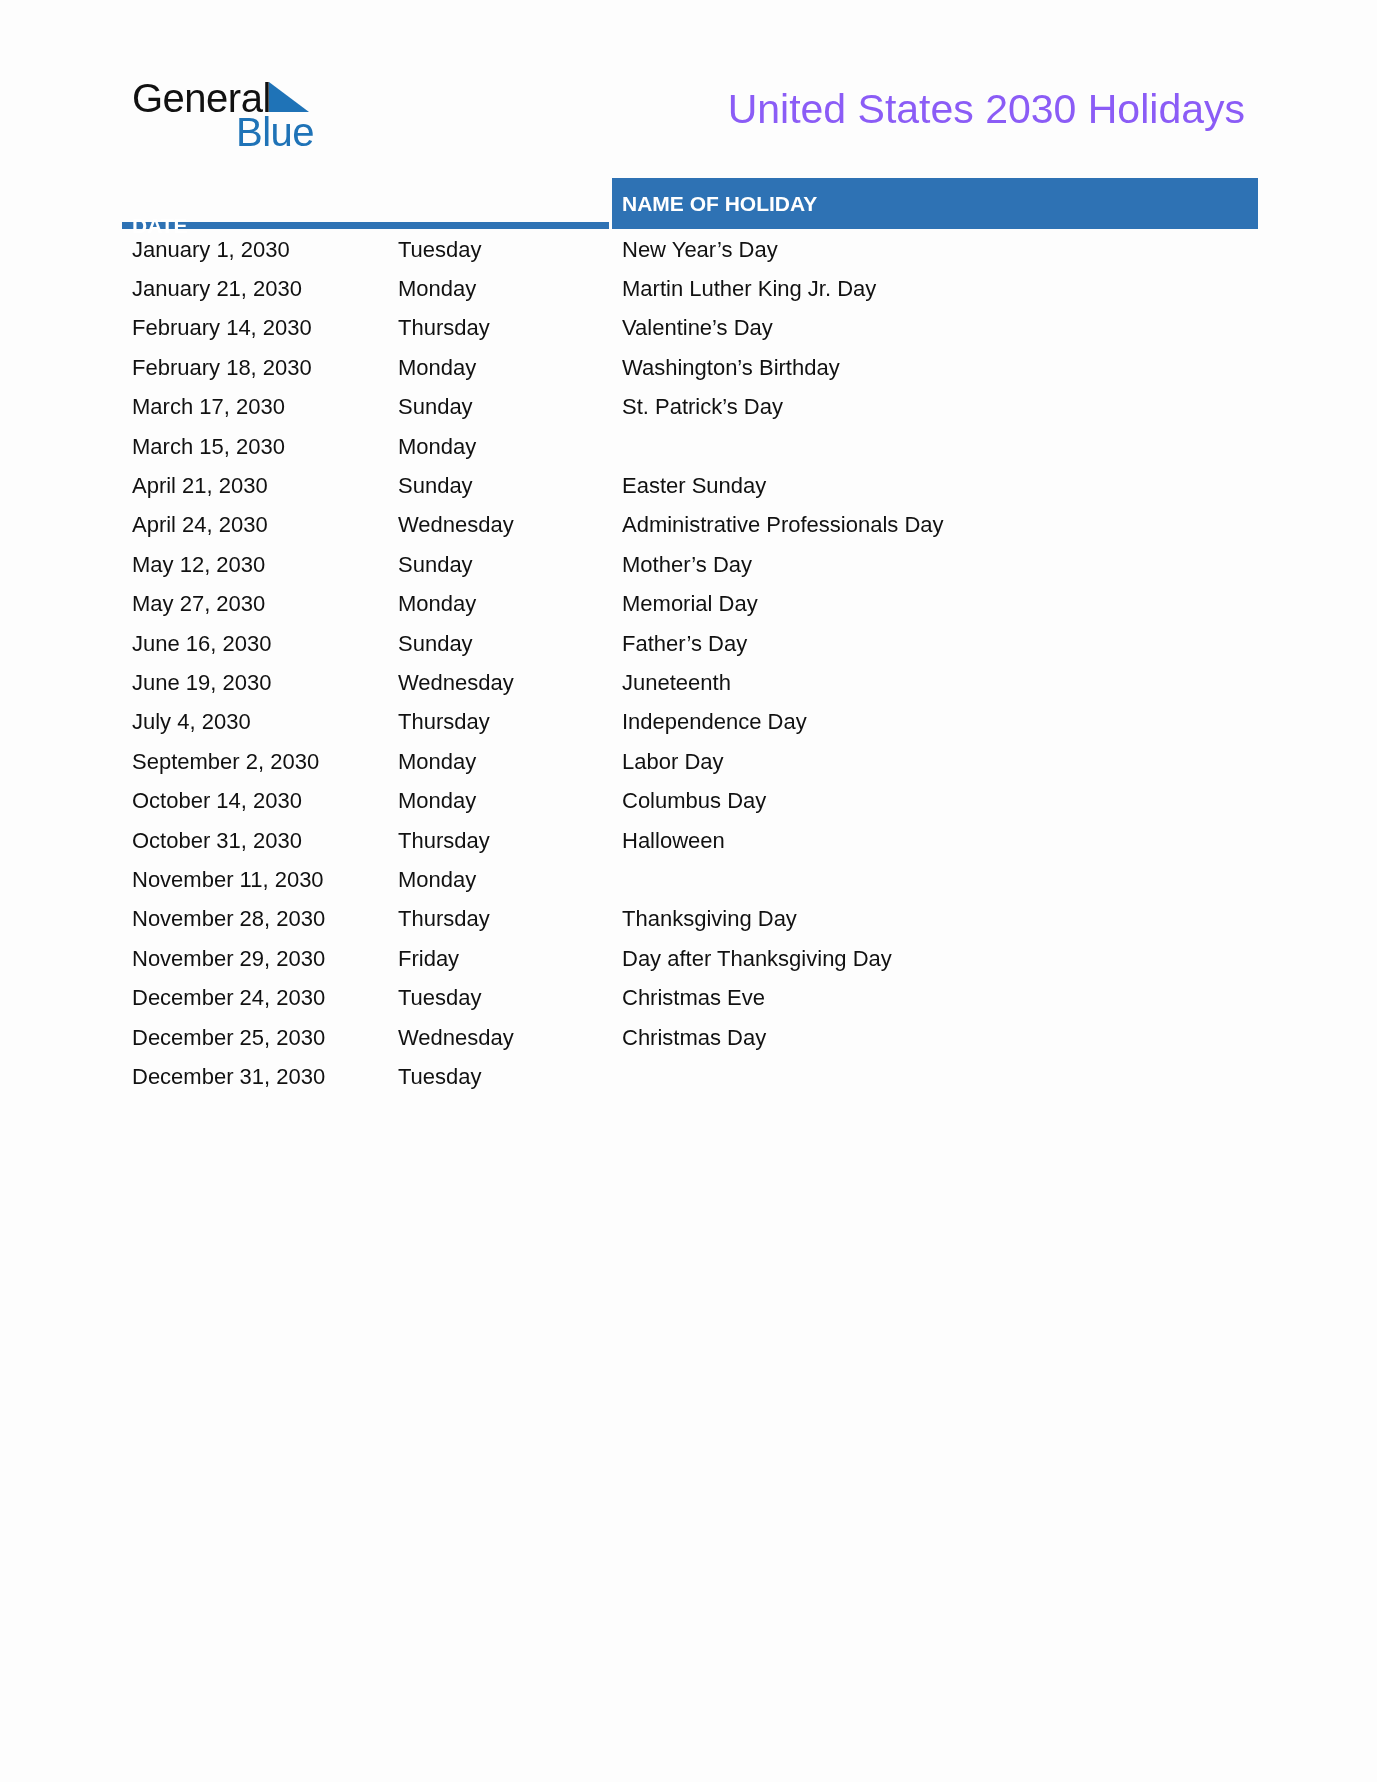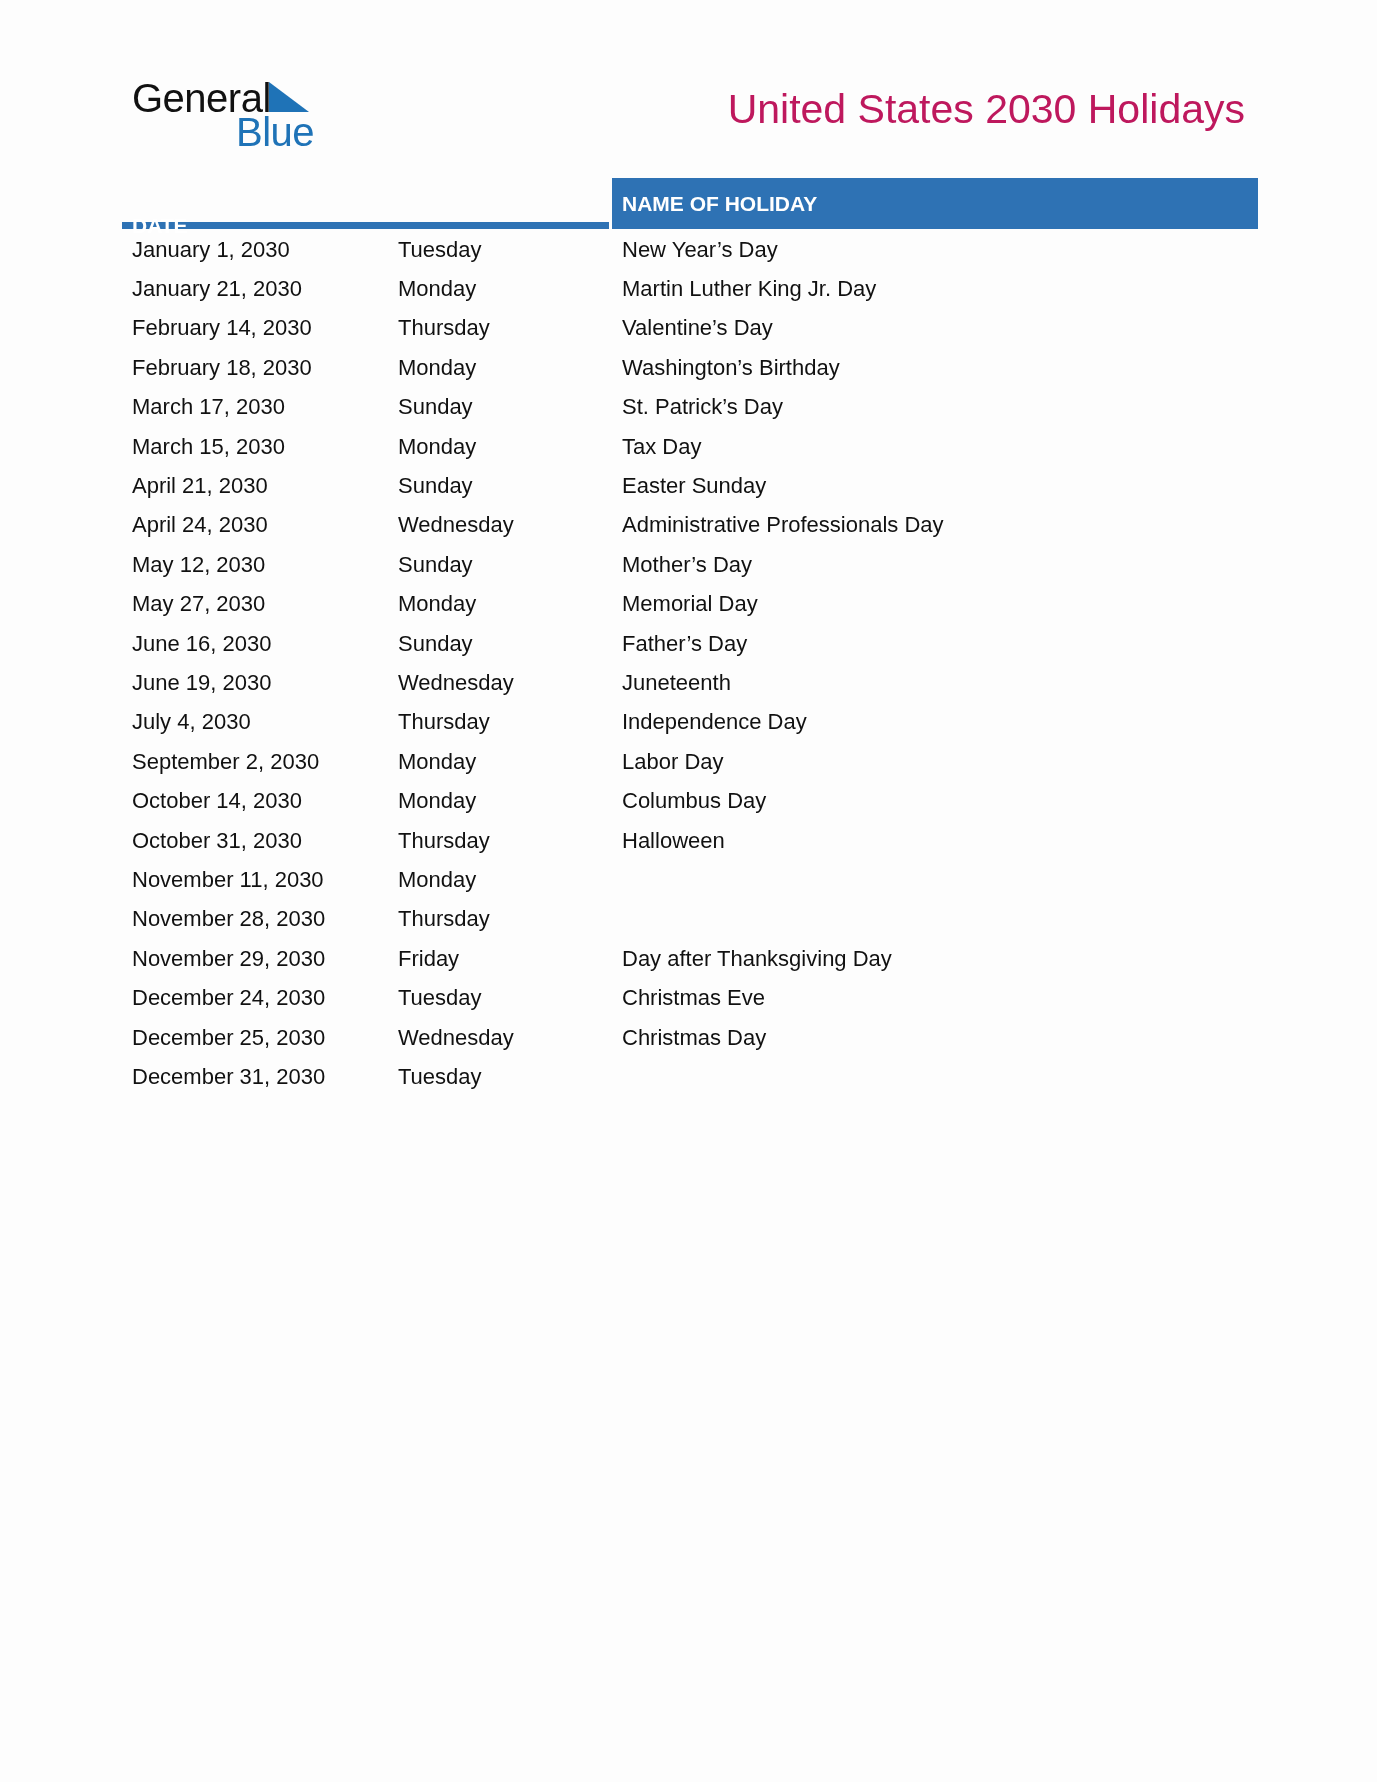--- a/index.html
+++ b/index.html
@@ -6,21 +6,21 @@
     body {
       width:1377px; height:1782px; background:#fdfdfd; position:relative;
       font-family:"Liberation Sans", "DejaVu Sans", sans-serif; color:#111;
       overflow:hidden;
     }
     .logo { position:absolute; left:132px; top:76px; width:200px; height:76px; }
     .logo .general { position:absolute; left:0; top:0; font-size:40px; color:#111; letter-spacing:-0.5px; line-height:44px;text-align:right; }
     .logo .blue { position:absolute; left:104px; top:34px; font-size:40px; color:#1f73b7; letter-spacing:-0.5px; line-height:44px; }
     .logo .tri { position:absolute; left:137px; top:6px; width:0; height:0;
       border-bottom:30px solid #1f73b7; border-right:40px solid transparent; }
-    .title { position:absolute; right:132px; top:84px; font-size:41px; color:#be185d; line-height:50px; }
+    .title { position:absolute; right:132px; top:84px; font-size:41px; color:#8b5cf6; line-height:50px; }
     .table { position:absolute; left:122px; top:178px; width:1136px; }
     .thead { display:flex; height:51px; }
     .th { background:#2e72b4; color:#fff; font-weight:bold; font-size:21px;
       display:flex; align-items:center; padding-left:10px; box-sizing:border-box; }
     .th.date { width:487px;margin-top:44px; }
     .th.gap { width:3px; background:#fdfdfd; padding:0; }
     .th.name { flex:1; }
     .row { display:flex; height:39.4px; align-items:center; font-size:22px; }
     .row:first-of-type { margin-top:0; }
     .c-date { width:266px; padding-left:10px; box-sizing:border-box; }
@@ -72,21 +72,20 @@
 
   <div class="row">
     <span class="c-date">March 17, 2030</span>
     <span class="c-day">Sunday</span>
     <span class="c-name">St. Patrick’s Day</span>
   </div>
 
   <div class="row">
     <span class="c-date">March 15, 2030</span>
     <span class="c-day">Monday</span>
-    <span class="c-name">Tax Day</span>
   </div>
 
   <div class="row">
     <span class="c-date">April 21, 2030</span>
     <span class="c-day">Sunday</span>
     <span class="c-name">Easter Sunday</span>
   </div>
 
   <div class="row">
     <span class="c-date">April 24, 2030</span>
@@ -143,20 +142,21 @@
   </div>
 
   <div class="row">
     <span class="c-date">November 11, 2030</span>
     <span class="c-day">Monday</span>
   </div>
 
   <div class="row">
     <span class="c-date">November 28, 2030</span>
     <span class="c-day">Thursday</span>
+    <span class="c-name">Thanksgiving Day</span>
   </div>
 
   <div class="row">
     <span class="c-date">November 29, 2030</span>
     <span class="c-day">Friday</span>
     <span class="c-name">Day after Thanksgiving Day</span>
   </div>
 
   <div class="row">
     <span class="c-date">December 24, 2030</span>

